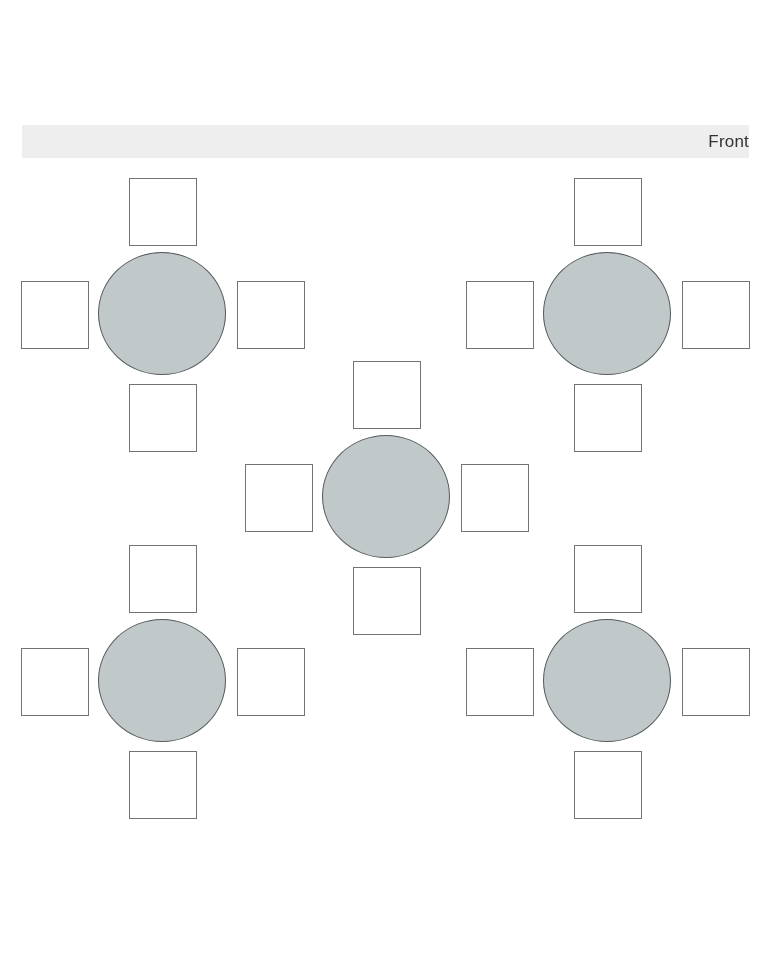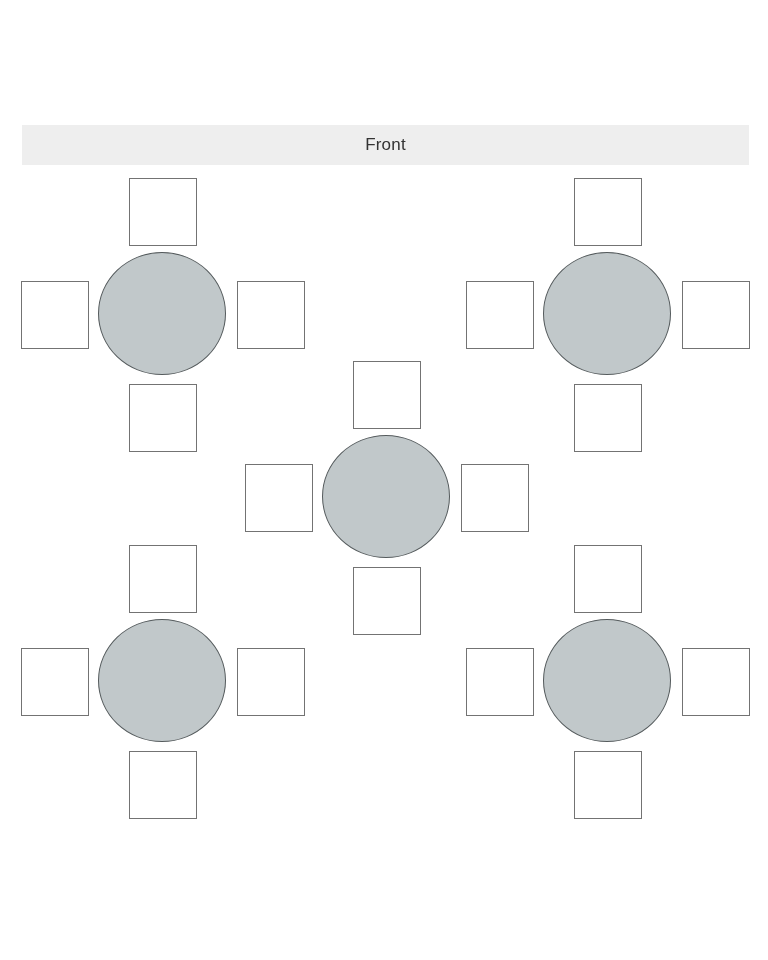--- a/index.html
+++ b/index.html
@@ -1,20 +1,20 @@
 <!DOCTYPE html>
 <html><head>
   <meta charset="utf-8">
   <style>
     html, body { margin: 0; padding: 0; background: #ffffff; }
     body { width: 768px; height: 960px; position: relative; overflow: hidden;
            font-family: "Liberation Sans", "DejaVu Sans", sans-serif; }
     .front-bar {
-      position: absolute; left: 22px; top: 125px; width: 727px; height: 40px;
-      background: #eeeeee; display: flex; align-items: center; justify-content: center;
+      position: absolute; left: 22px; top: 125px; width: 727px; height: 33px;
+      background: #eeeeee; display: flex; align-items: center; justify-content: flex-end;
     }
     .front-label { font-size: 17px; color: #333333; letter-spacing: 0.2px; }
     .cluster { position: absolute; width: 284px; height: 274px; }
     .chair {
       position: absolute; width: 66px; height: 66px; box-sizing: content-box;
       border: 1.5px solid #737373; background: #ffffff;
     }
     .chair.top    { left: 107px; top: 0px; }
     .chair.left   { left: -1px;  top: 103px; }
     .chair.right  { left: 215px; top: 103px; }

